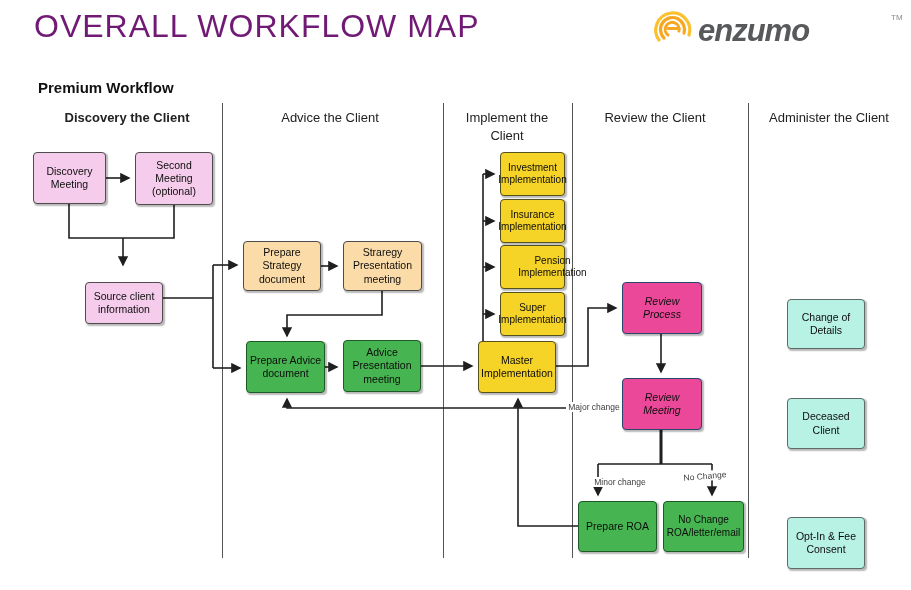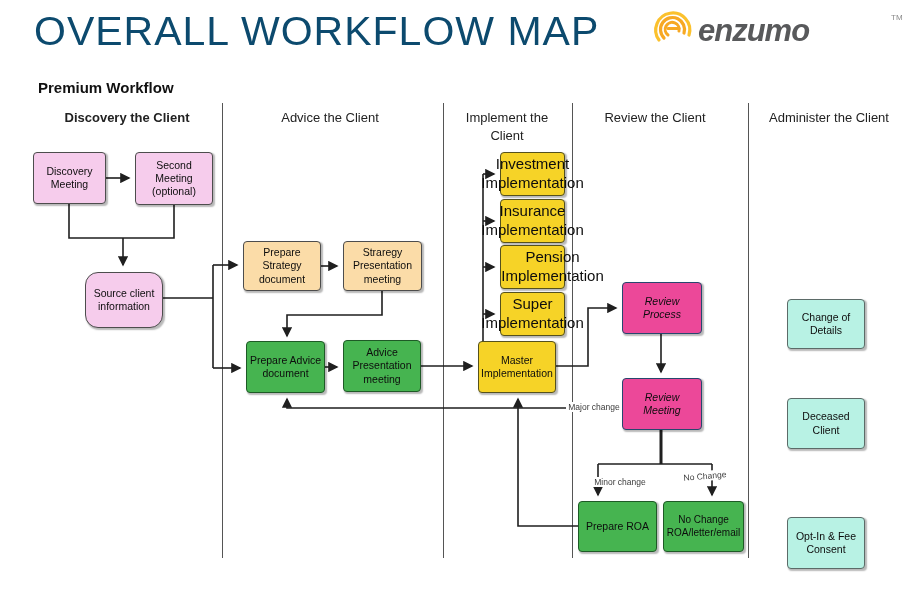--- a/index.html
+++ b/index.html
@@ -1,22 +1,22 @@
 <!DOCTYPE html>
 <html><head>
 <meta charset="utf-8">
 <style>
   html,body{margin:0;padding:0;background:#ffffff;}
   body{font-family:"Liberation Sans", sans-serif;}
   .canvas{position:relative;width:911px;height:590px;background:#ffffff;overflow:hidden;}
 
   .page-title{
     position:absolute;left:34px;top:8px;
-    font-size:41px;font-weight:400;letter-spacing:1px;
-    color:#0c4a6e;white-space:nowrap;
+    font-size:32px;font-weight:400;letter-spacing:1px;
+    color:#701a75;white-space:nowrap;
   }
   .logo{position:absolute;left:648px;top:4px;width:258px;height:52px;}
   .subtitle{position:absolute;left:38px;top:79px;font-size:15px;font-weight:bold;color:#111;}
 
   .col-header{
     position:absolute;top:109px;font-size:13px;color:#222;
     text-align:center;line-height:1.35;
   }
   .divider{position:absolute;top:103px;height:455px;width:1px;background:#555;}
 
@@ -26,21 +26,21 @@
     display:flex;align-items:center;justify-content:center;
     text-align:center;font-size:10.5px;line-height:1.25;color:#0d0d0d;
     padding:2px;box-shadow:1.5px 1.5px 1.5px rgba(0,0,0,0.28);
   }
   .pink{background:#F6CCEC;}
   .orange{background:#FBDCA8;}
   .green{background:#46B450;border-color:#1e5a26;}
   .yellow{background:#F6D327;border-color:#55511d;}
   .blue{background:#ec4899;border-color:#27476e;font-style:italic;}
   .teal{background:#B8F2E4;border-color:#5c6b68;}
-  .small-text{font-size:15px;}
+  .small-text{font-size:10px;}
   .tight{font-size:10px;padding:1px;}
 
   .edge-label{
     position:absolute;font-size:8.5px;color:#3c3c3c;
     background:#ffffff;padding:0 1px;white-space:nowrap;text-align:center;
   }
   svg.wires{position:absolute;left:0;top:0;pointer-events:none;}
 </style>
 </head>
 <body>
@@ -105,21 +105,21 @@
     </g>
     <path d="M661,430 V464" stroke="#1f1f1f" stroke-width="3" fill="none"></path>
   </svg>
 
   <div class="edge-label" style="left:566px;top:402px;width:54px;">Major change</div>
   <div class="edge-label" style="left:591px;top:477px;width:56px;">Minor change</div>
   <div class="edge-label" style="left:680px;top:471px;width:48px;transform:rotate(-5deg);">No Change</div>
 
   <div class="node pink" style="left:33px;top:152px;width:73px;height:52px;">Discovery Meeting</div>
   <div class="node pink" style="left:135px;top:152px;width:78px;height:53px;">Second Meeting (optional)</div>
-  <div class="node pink" style="left:85px;top:272px;width:78px;height:56px;border-radius:13px;">Source client information</div>
+  <div class="node pink" style="left:85px;top:282px;width:78px;height:42px;">Source client information</div>
 
   <div class="node orange" style="left:243px;top:241px;width:78px;height:50px;">Prepare Strategy document</div>
   <div class="node orange" style="left:343px;top:241px;width:79px;height:50px;">Straregy Presentation meeting</div>
 
   <div class="node green" style="left:246px;top:341px;width:79px;height:52px;">Prepare Advice document</div>
   <div class="node green" style="left:343px;top:340px;width:78px;height:52px;">Advice Presentation meeting</div>
 
   <div class="node yellow small-text" style="left:500px;top:152px;width:65px;height:44px;">Investment Implementation</div>
   <div class="node yellow small-text" style="left:500px;top:199px;width:65px;height:44px;">Insurance Implementation</div>
   <div class="node yellow small-text" style="left:500px;top:245px;width:65px;height:44px;padding-left:42px;">Pension Implementation</div>

